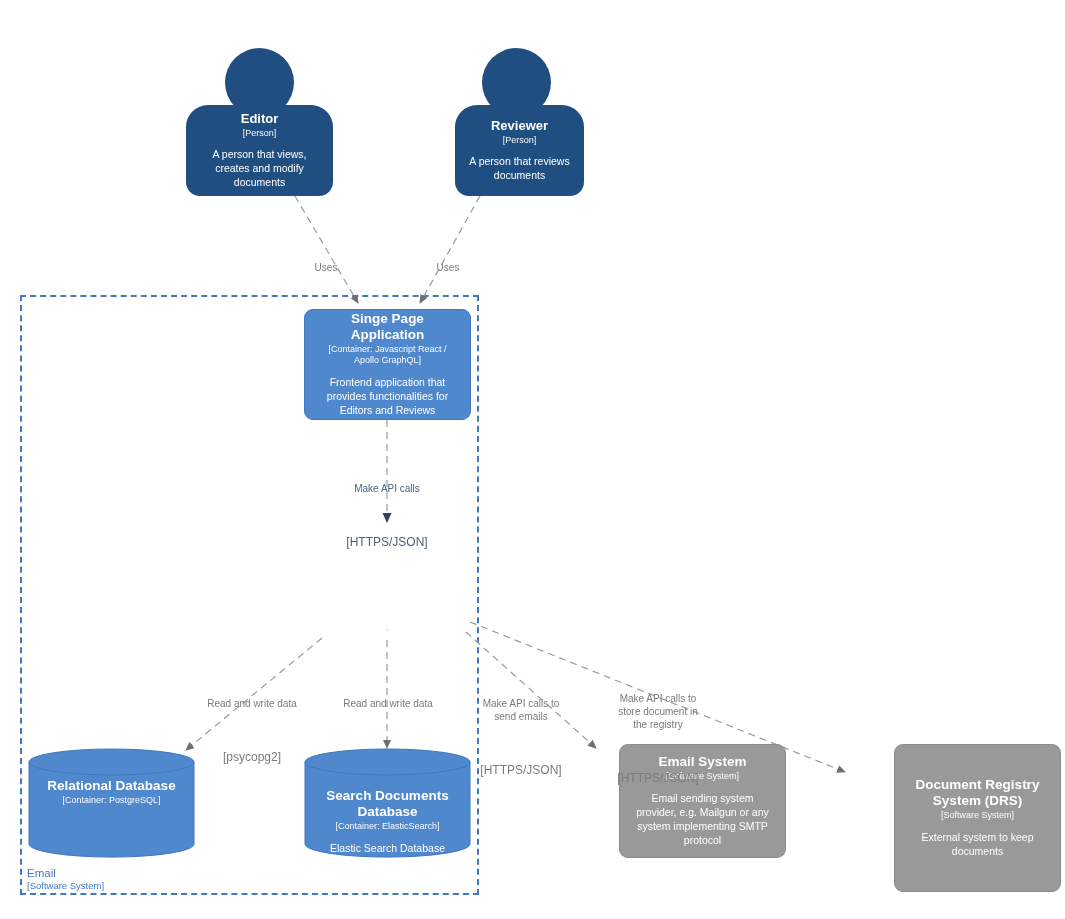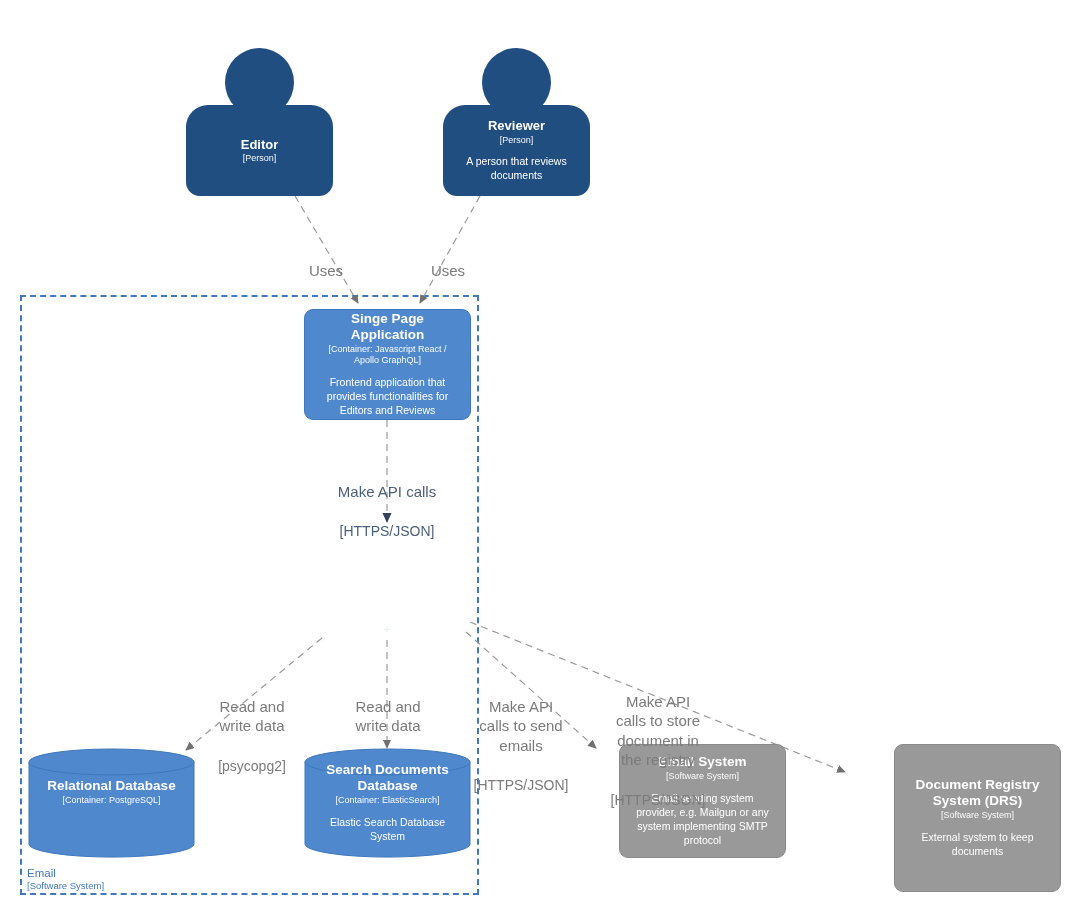--- a/index.html
+++ b/index.html
@@ -143,22 +143,22 @@
   .boundary-label .b-type { font-size: 9.5px; }
 
   
   .edge-label {
     position: absolute;
     text-align: center;
     color: #7b7b7b;
     line-height: 1.3;
     white-space: pre-line;
   }
-  .edge-label .e-text { font-size: 15px; display: block; }
-  .edge-label .e-tech { font-size: 14px; display: block; }
+  .edge-label .e-text { font-size: 10px; display: block; }
+  .edge-label .e-tech { font-size: 12px; display: block; margin-top: 19px; }
   .edge-label.accent { color: #5b6e85; }
   .edge-label.accent .e-text { color: #4a5f7a; }
   .edge-label.accent .e-tech { color: #4a5f7a; }
 
   .plus-mark {
     position: absolute;
     color: #eaf1fa;
     font-size: 11px;
     font-weight: bold;
     line-height: 1;
@@ -198,26 +198,27 @@
     <path d="M466,632 L596,748" fill="none" stroke="#9a9a9a" stroke-width="1.2" stroke-dasharray="7,5" marker-end="url(#arrowGray)"></path>
 
     <path d="M470,622 L845,772" fill="none" stroke="#9a9a9a" stroke-width="1.2" stroke-dasharray="7,5" marker-end="url(#arrowGray)"></path>
   </svg>
 
   <div class="person-wrap" style="left:186px; top:48px; width:147px; height:148px;">
     <div class="person-head" style="left:39px; top:0px; width:69px; height:69px;"></div>
     <div class="person-body" style="left:0px; top:57px; width:147px; height:91px;">
       <div class="n-title">Editor</div>
       <div class="n-tech">[Person]</div>
+      <div class="n-desc">A person that views, creates and modify documents</div>
     </div>
   </div>
 
   <div class="person-wrap" style="left:443px; top:48px; width:147px; height:148px;">
     <div class="person-head" style="left:39px; top:0px; width:69px; height:69px;"></div>
-    <div class="person-body" style="left:0px; top:57px; width:147px; height:91px;">
+    <div class="person-body" style="left:12px; top:57px; width:129px; height:91px;">
       <div class="n-title">Reviewer</div>
       <div class="n-tech">[Person]</div>
       <div class="n-desc">A person that reviews documents</div>
     </div>
   </div>
 
   <div class="node container-box" style="left:304px; top:309px; width:167px; height:111px;">
     <div class="n-title">Singe Page Application</div>
     <div class="n-tech">[Container: Javascript React / Apollo GraphQL]</div>
     <div class="n-desc">Frontend application that provides functionalities for Editors and Reviews</div>
@@ -234,21 +235,21 @@
       <div class="n-title">Relational Database</div>
       <div class="n-tech">[Container: PostgreSQL]</div>
     </div>
   </div>
 
   <div class="db" style="left:304px; top:748px; width:167px; height:110px;">
     <svg class="db-svg" width="167" height="110" viewBox="0 0 167 110">
       <path d="M1,14 L1,96 A82,13 0 0 0 166,96 L166,14 Z" fill="#4f88cd" stroke="#3d77bd" stroke-width="1"></path>
       <ellipse cx="83.5" cy="14" rx="82.5" ry="13" fill="#4f88cd" stroke="#3d77bd" stroke-width="1"></ellipse>
     </svg>
-    <div class="db-text" style="top:14px;">
+    <div class="db-text" style="top:40px;">
       <div class="n-title">Search Documents Database</div>
       <div class="n-tech">[Container: ElasticSearch]</div>
       <div class="n-desc">Elastic Search Database System</div>
     </div>
   </div>
 
   <div class="node system-box" style="left:579px; top:744px; width:167px; height:114px;">
     <div class="n-title">Email System</div>
     <div class="n-tech">[Software System]</div>
     <div class="n-desc">Email sending system provider, e.g. Mailgun or any system implementing SMTP protocol</div>

